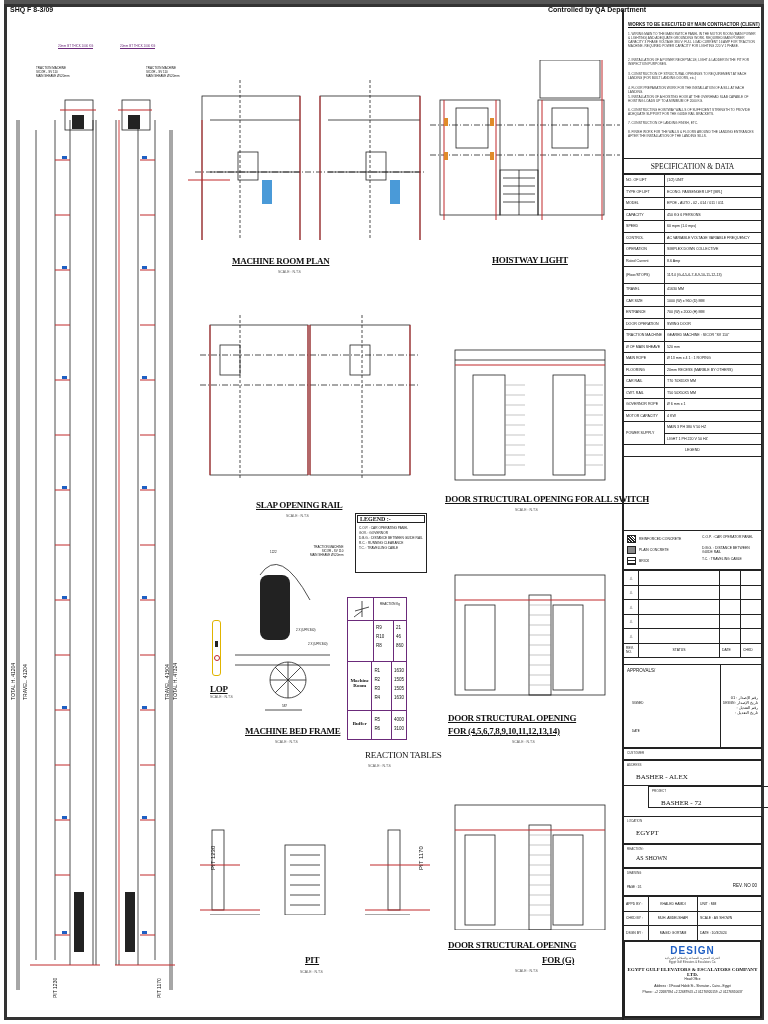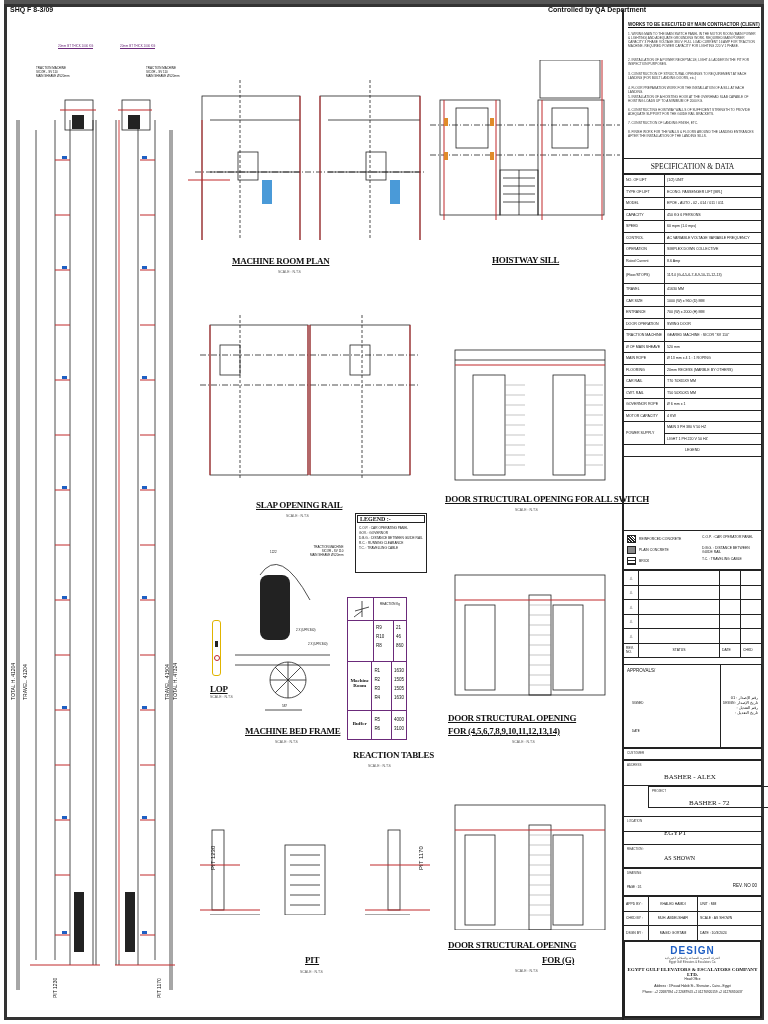--- a/index.html
+++ b/index.html
@@ -18,21 +18,21 @@
   .note{position:absolute;left:628px;font-size:3.2px;width:130px;line-height:4px;color:#333;}
   table.spec{position:absolute;left:623px;top:160px;width:139px;border-collapse:collapse;font-size:3.6px;}
   table.spec td{border:0.8px solid #222;padding:0 2px;height:10.5px;}
   table.spec td.k{width:36px;}
   .spec-head{position:absolute;left:623px;top:158px;width:139px;height:16px;border:1px solid #222;box-sizing:border-box;font-family:"Liberation Serif",serif;font-size:7.5px;text-align:center;line-height:16px;}
   .legend-box{position:absolute;left:623px;top:530px;width:139px;height:40px;border:1px solid #222;box-sizing:border-box;font-size:3.4px;}
   .rev{position:absolute;left:623px;top:570px;width:139px;border-collapse:collapse;font-size:3.4px;}
   .rev td{border:0.8px solid #222;height:13.5px;padding:0 2px;}
   .box{position:absolute;left:623px;width:139px;border:1px solid #222;box-sizing:border-box;}
   .lbl{font-size:3px;color:#333;position:absolute;left:3px;top:2px;}
-  .val{font-family:"Liberation Serif",serif;font-size:7px;position:absolute;left:40px;}
+  .val{font-family:"Liberation Serif",serif;font-size:7px;position:absolute;left:12px;}
   .company{font-family:"Liberation Serif",serif;font-weight:bold;font-size:5px;text-align:center;}
 </style>
 </head>
 <body>
 
 <div class="topbar"></div>
 <div class="sheet"></div>
 <div class="code">SHQ F 8-3/09</div>
 <div class="ctrl">Controlled by QA Department</div>
 
@@ -193,21 +193,21 @@
     <line x1="112" y1="40" x2="112" y2="160"></line>
     <line x1="172" y1="0" x2="172" y2="160"></line>
   </g>
   <g fill="#e08a2a">
     <rect x="14" y="58" width="4" height="8"></rect>
       <rect x="60" y="58" width="4" height="8"></rect>
     <rect x="14" y="92" width="4" height="8"></rect>
       <rect x="60" y="92" width="4" height="8"></rect>
   </g>
 </svg>
-<div class="abs title" style="left:492px;top:255px;">HOISTWAY SILL</div>
+<div class="abs title" style="left:492px;top:255px;">HOISTWAY LIGHT</div>
 
 <svg width="250" height="180" style="left:180px;top:305px">
   <g stroke="#222" stroke-width="0.8" fill="none">
     <rect x="30" y="20" width="98" height="150"></rect>
     <rect x="130" y="20" width="100" height="150"></rect>
     <line x1="60" y1="10" x2="60" y2="175" stroke-dasharray="3,2"></line>
     <line x1="182" y1="10" x2="182" y2="175" stroke-dasharray="3,2"></line>
     <line x1="20" y1="50" x2="240" y2="50" stroke-dasharray="6,2,1,2"></line>
     <line x1="20" y1="80" x2="240" y2="80" stroke-dasharray="6,2,1,2"></line>
     <rect x="40" y="40" width="20" height="30"></rect>
@@ -347,21 +347,21 @@
     <div style="width:15px;border-right:0.8px solid #6b2a7a;line-height:9px;padding:4px 2px;">
       <div>R5</div>
       <div>R6</div>
     </div>
     <div style="flex:1;line-height:9px;padding:4px 2px;">
       <div>4000</div>
       <div>3100</div>
     </div>
   </div>
 </div>
-<div class="abs title" style="left:353px;top:750px;text-decoration:none;font-weight:bold;">REACTION TABLES</div>
+<div class="abs title" style="left:365px;top:750px;text-decoration:none;font-weight:normal;">REACTION TABLES</div>
 <div class="abs scale" style="left:368px;top:764px;">SCALE : N.T.S</div>
 
 <svg width="170" height="140" style="left:445px;top:560px">
   <g stroke="#222" stroke-width="0.8" fill="none">
     <rect x="10" y="15" width="150" height="120"></rect>
     <rect x="20" y="45" width="30" height="85"></rect>
     <rect x="108" y="45" width="30" height="85"></rect>
     <rect x="84" y="35" width="22" height="100"></rect>
   </g>
   <g stroke="#888" stroke-width="0.5">
@@ -622,21 +622,21 @@
   <div class="lbl">CUSTOMER</div>
 </div>
 <div class="box" style="top:760px;height:26px;">
   <div class="lbl">ADDRESS</div>
   <div class="val" style="top:12px;">BASHER - ALEX</div>
 </div>
 <div class="box" style="top:786px;height:22px;margin-left:25px;">
   <div class="lbl">PROJECT</div>
   <div class="val" style="top:12px;">BASHER - 72</div>
 </div>
-<div class="box" style="top:816px;height:16px;">
+<div class="box" style="top:816px;height:28px;">
   <div class="lbl">LOCATION</div>
   <div class="val" style="top:12px;">EGYPT</div>
 </div>
 <div class="box" style="top:844px;height:24px;">
   <div class="lbl">REACTION :</div>
   <div class="val" style="top:10px;font-size:6px;">AS SHOWN</div>
 </div>
 <div class="box" style="top:868px;height:28px;">
   <div class="lbl">DRAWING</div>
   <div style="position:absolute;left:3px;top:16px;font-size:3px;">PAGE : 1/1</div>

